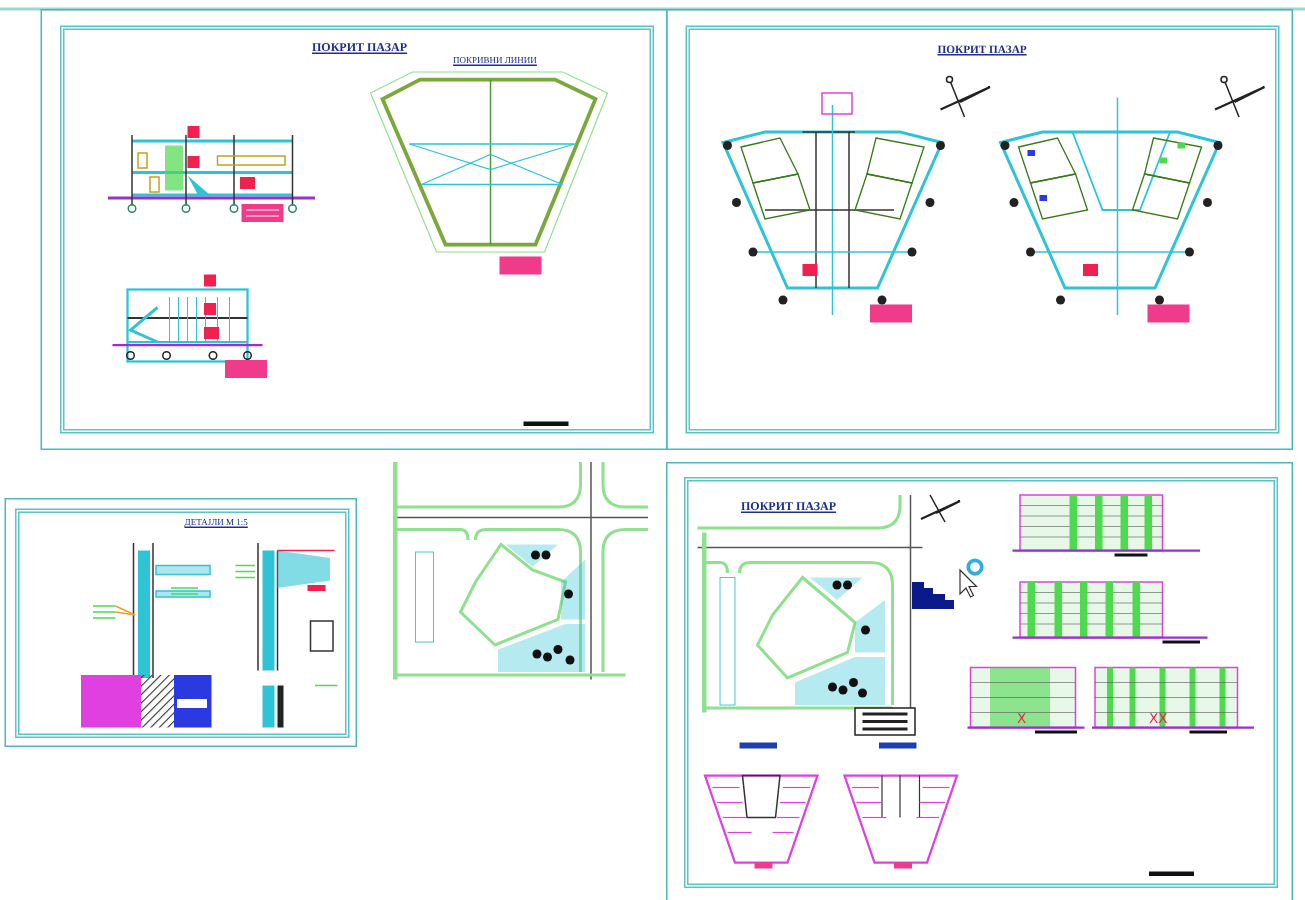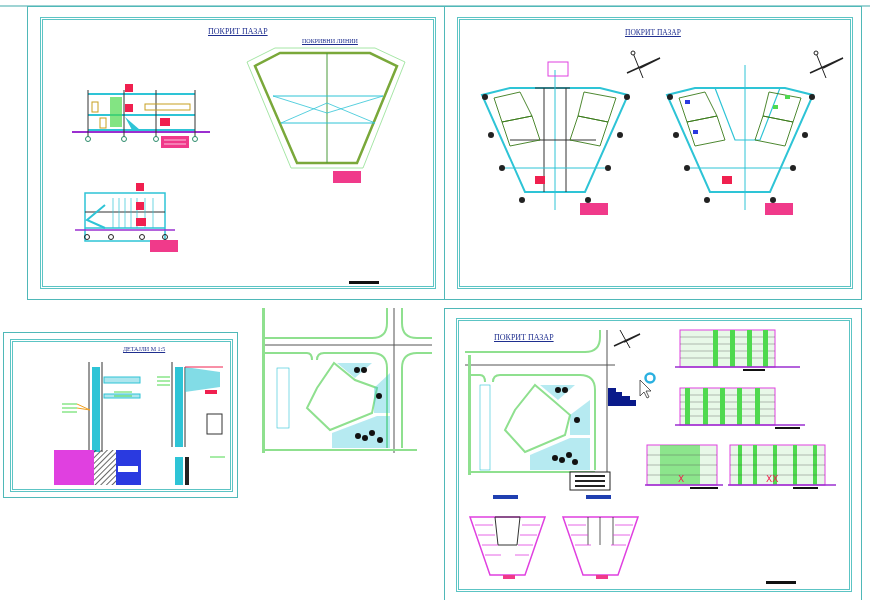--- a/index.html
+++ b/index.html
@@ -1,19 +1,19 @@
 <!DOCTYPE html>
 <html><head>
 <meta charset="utf-8">
 <style>
   html, body { margin:0; padding:0; }
   body { width:870px; height:600px; background:#ffffff; position:relative; overflow:hidden; font-family:"Liberation Serif", serif; }
   .frame-outer { position:absolute; border:1.5px solid #4fb8b8; box-sizing:border-box; }
   .frame-inner { position:absolute; border:3px double #5cc4c4; box-sizing:border-box; }
-  .sheet-title { position:absolute; font-family:"Liberation Serif", serif; color:#1f2f8f; text-decoration:underline; font-weight:normal; white-space:nowrap; }
+  .sheet-title { position:absolute; font-family:"Liberation Serif", serif; color:#1f2f8f; text-decoration:underline; font-weight:bold; white-space:nowrap; }
   svg { position:absolute; overflow:visible; }
   .scalebar { position:absolute; background:#111; height:3px; }
   .topband { position:absolute; left:0; top:0; width:870px; height:5px; border-bottom:2px solid #9fd4d4; }
 </style>
 </head>
 <body>
 
 <div class="topband"></div>
 
 <div class="frame-outer" style="left:27px;top:6px;width:418px;height:294px;"></div>

